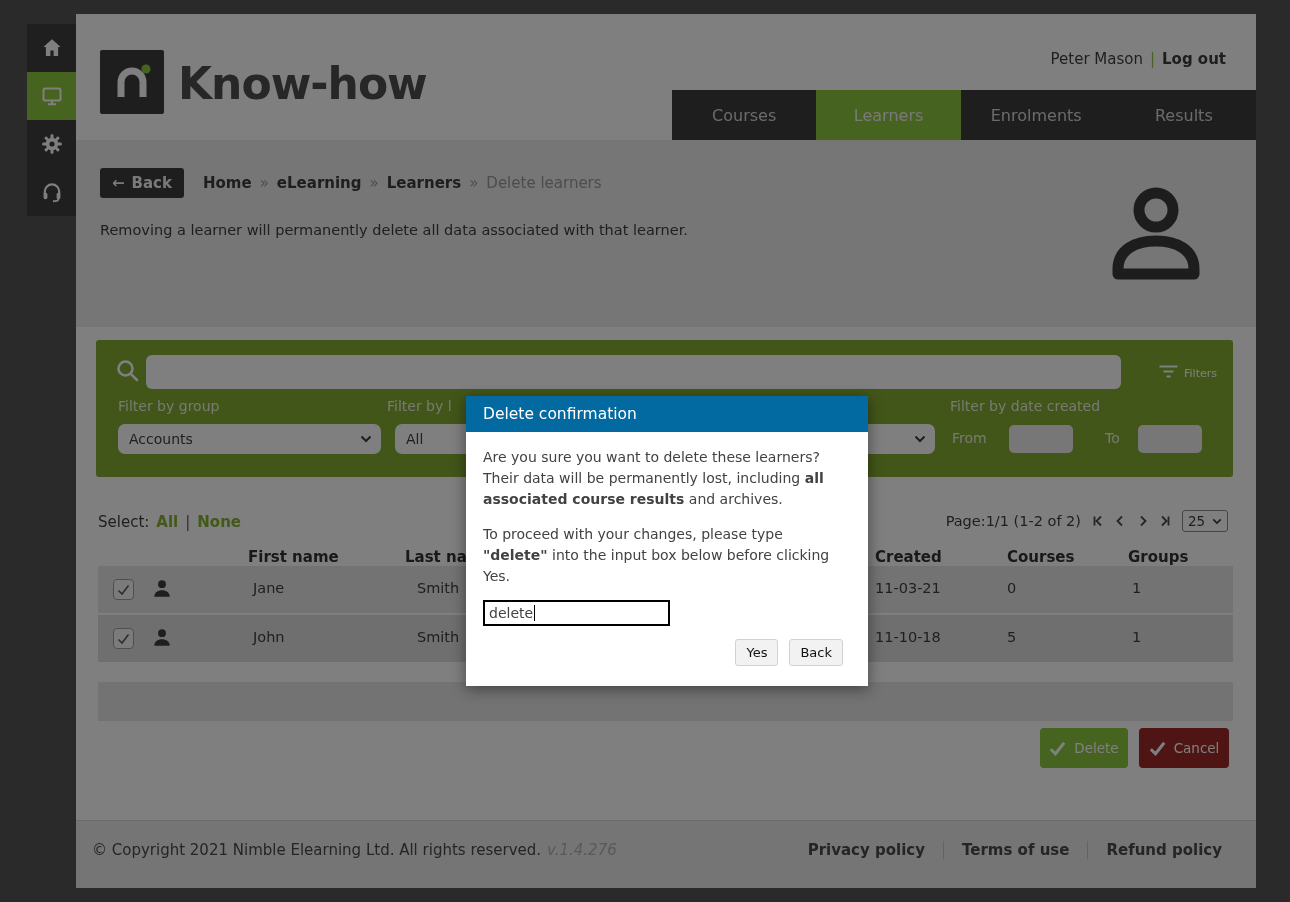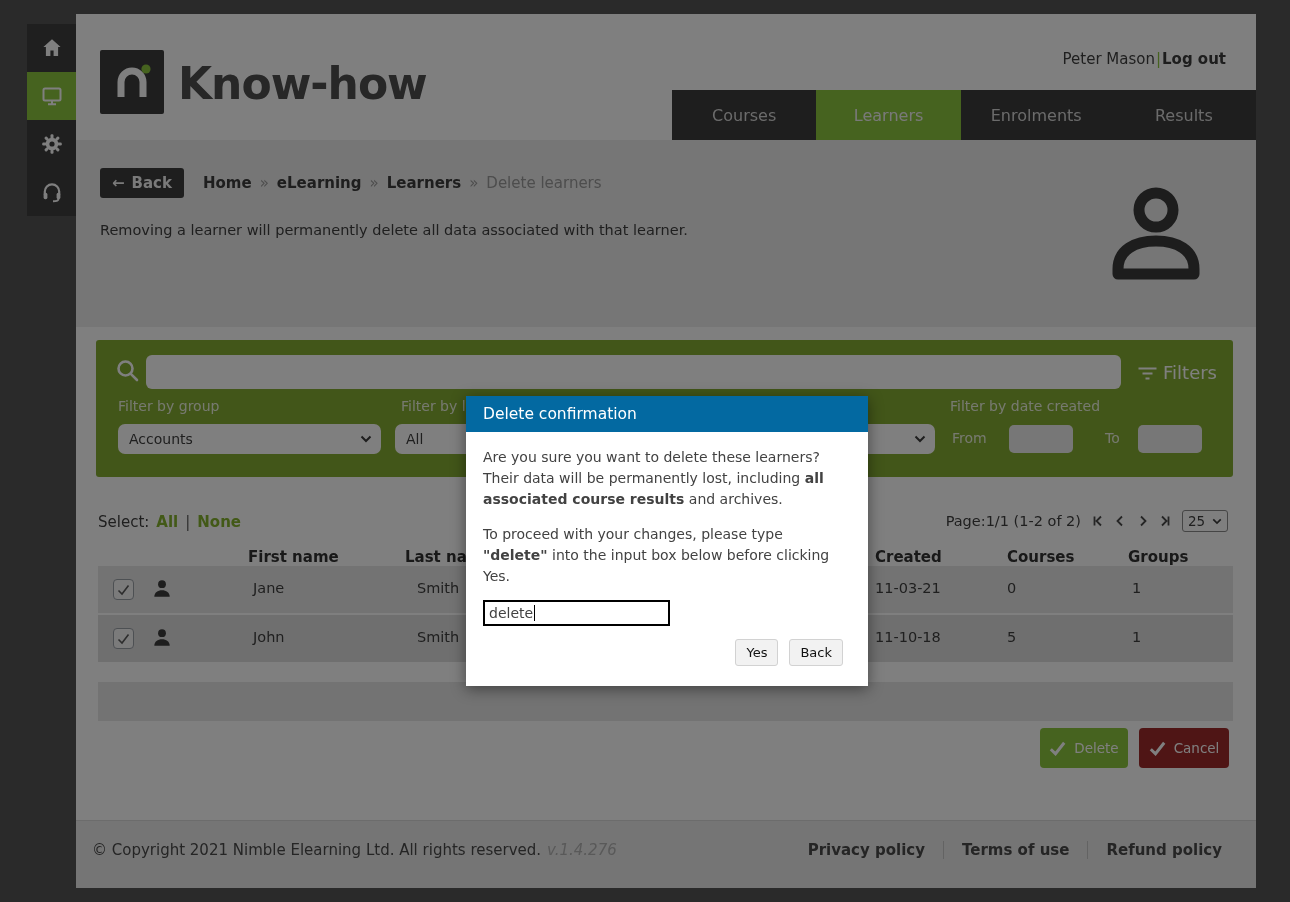--- a/index.html
+++ b/index.html
@@ -15,21 +15,21 @@
   .side-item.active { background:#8dc63f; }
 
   
   .page { position:absolute; left:76px; top:14px; width:1180px; height:866px; background:#fff; z-index:1; }
 
   
   .header { position:absolute; left:0; top:0; width:1180px; height:126px; background:#fff; }
   .logo-box { position:absolute; left:24px; top:36px; width:64px; height:64px; background:#3c3c3c; border-radius:2px;
               display:flex; align-items:center; justify-content:center; }
   .brand { position:absolute; left:102px; top:44px; font-size:44px; font-weight:600; color:#4e4e4e; letter-spacing:-1px;text-align:center; }
-  .usermeta { position:absolute; right:30px; top:36px; font-size:15px; color:#3f3f3f; display:flex; gap:1px; align-items:center; }
+  .usermeta { position:absolute; right:30px; top:36px; font-size:15px; color:#3f3f3f; display:flex; gap:7px; align-items:center; }
   .usermeta .sep { color:#8dc63f; }
   .usermeta .logout { font-weight:bold; color:#3c3c3c; cursor:pointer; }
   .tabs { position:absolute; left:596px; right:0; top:76px; height:50px; background:#3c3c3c; display:flex; }
   .tab { height:50px; display:flex; align-items:center; justify-content:center; font-size:16px; color:#d6d6d6;
          padding:0 30px; flex:1; cursor:pointer; position:relative; }
   .tab.active { background:#8dc63f; color:#f2f2f2; }
   .tab.active::after { content:""; position:absolute; left:0; right:0; bottom:-5px; height:5px; background:#6f9a24; }
 
   
   .band { position:absolute; left:0; top:126px; width:1180px; height:187px; background:#ececec; }
@@ -45,22 +45,22 @@
   .big-person { position:absolute; left:1028px; top:42px; }
 
   
   .card { position:absolute; left:0; top:313px; width:1180px; height:493px; background:#fff; }
 
   
   .panel { position:absolute; left:20px; top:13px; width:1137px; height:137px; background:#84ad32; border-radius:3px; }
   .search-icon { position:absolute; left:18px; top:17px; }
   .search-input { position:absolute; left:50px; top:15px; width:975px; height:34px; border:none; border-radius:6px;
                   background:#fff; font-size:15px; padding:0 10px; font-family:inherit; }
-  .filters-toggle { position:absolute; right:16px; top:22px; display:flex; align-items:center; gap:5px; color:#fff;
-                    font-size:18px; cursor:pointer; }
+  .filters-toggle { position:absolute; right:16px; top:22px; display:flex; align-items:flex-end; gap:5px; color:#fff;
+                    font-size:11px; cursor:pointer; }
   .flabel { position:absolute; top:58px; font-size:14px; color:#eef3e0; white-space:nowrap; }
   .fselect { position:absolute; top:84px; height:30px; width:263px; background:#fff; border-radius:7px; font-size:14px;
              color:#3f3f3f; display:flex; align-items:center; padding:0 26px 0 11px; cursor:pointer; }
   .fselect .chev { position:absolute; right:9px; top:11px; }
   .date-input { position:absolute; top:85px; width:64px; height:28px; background:#efefef; border:none; border-radius:5px;
                 font-family:inherit; padding:0 6px; font-size:13px; }
   .dlabel { position:absolute; top:90px; font-size:14px; color:#eef3e0; }
 
   
   .select-row { position:absolute; left:22px; top:186px; font-size:15px; display:flex; gap:7px; align-items:center; }
@@ -226,21 +226,21 @@
       <div class="filters-toggle">
         <span>
           <svg width="21" height="18" viewBox="0 0 21 18">
               <path d="M1.5 4.5h18M5.5 9.5h10M8.5 14.5h4" stroke="#fff" stroke-width="2.2" fill="none"></path>
             </svg>
         </span>
         <span>Filters</span>
       </div>
 
       <span class="flabel" style="left:22px">Filter by group</span>
-      <span class="flabel" style="left:305px">Filter by l</span>
+      <span class="flabel" style="left:291px">Filter by l</span>
       <span class="flabel" style="left:854px">Filter by date created</span>
 
       <div class="fselect" style="left:22px">
         <span>Accounts</span>
         <span class="chev">
           <svg width="12" height="8" viewBox="0 0 12 8">
               <path d="M1.5 1.5 6 6l4.5-4.5" stroke="#3c3c3c" stroke-width="2" fill="none"></path>
             </svg>
         </span>
       </div>

